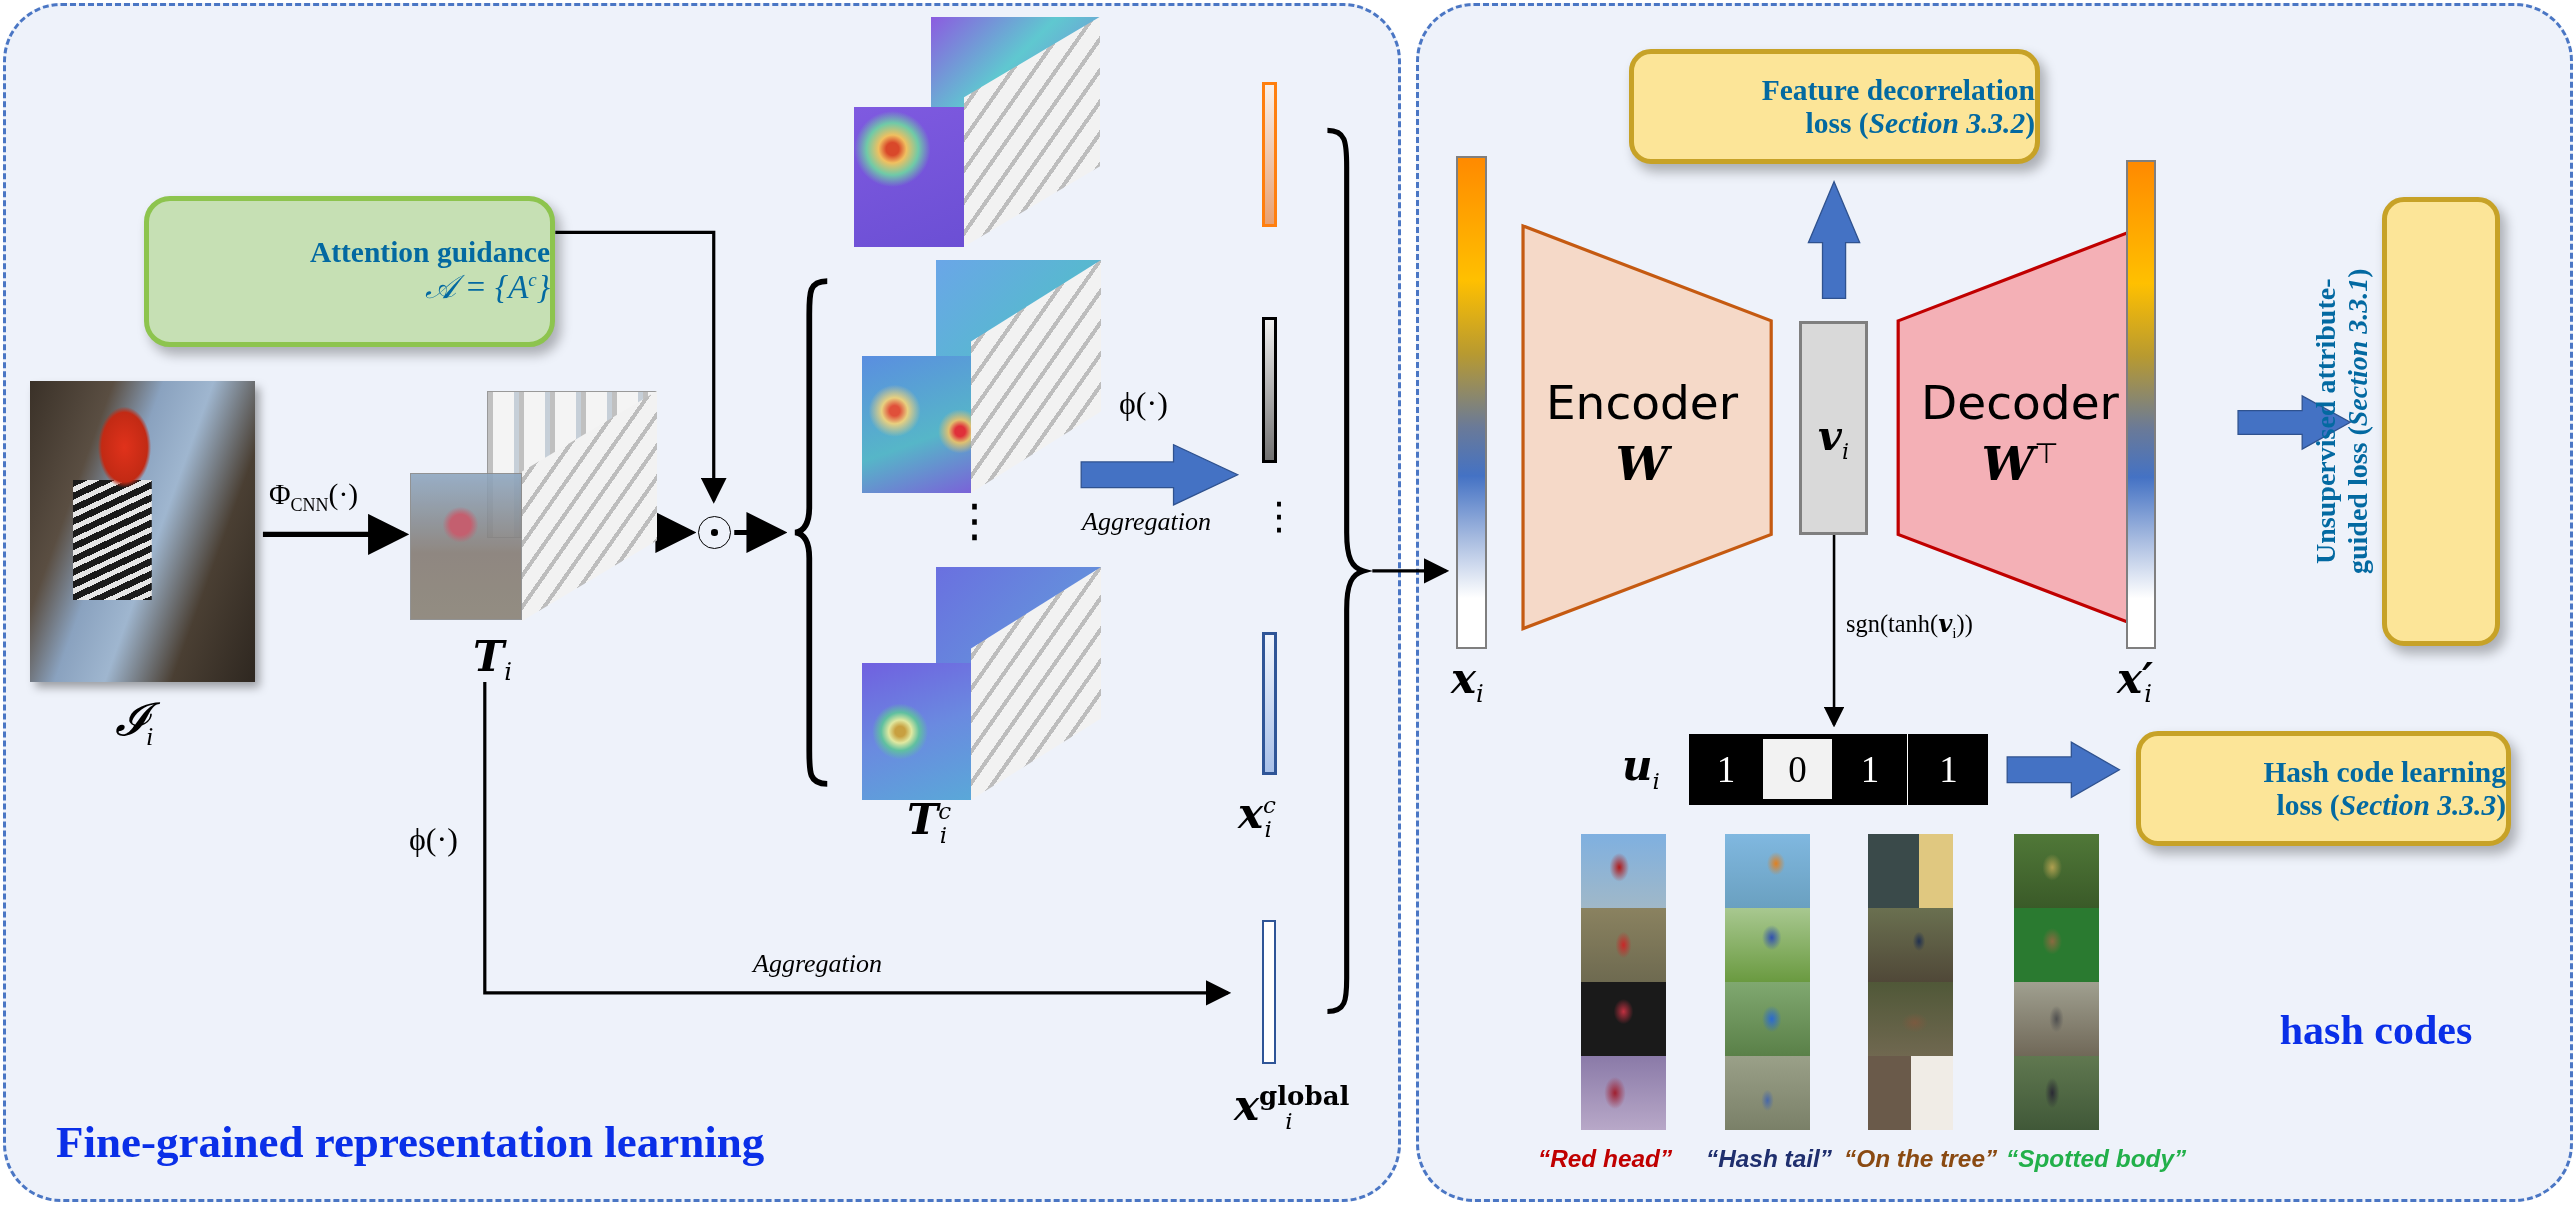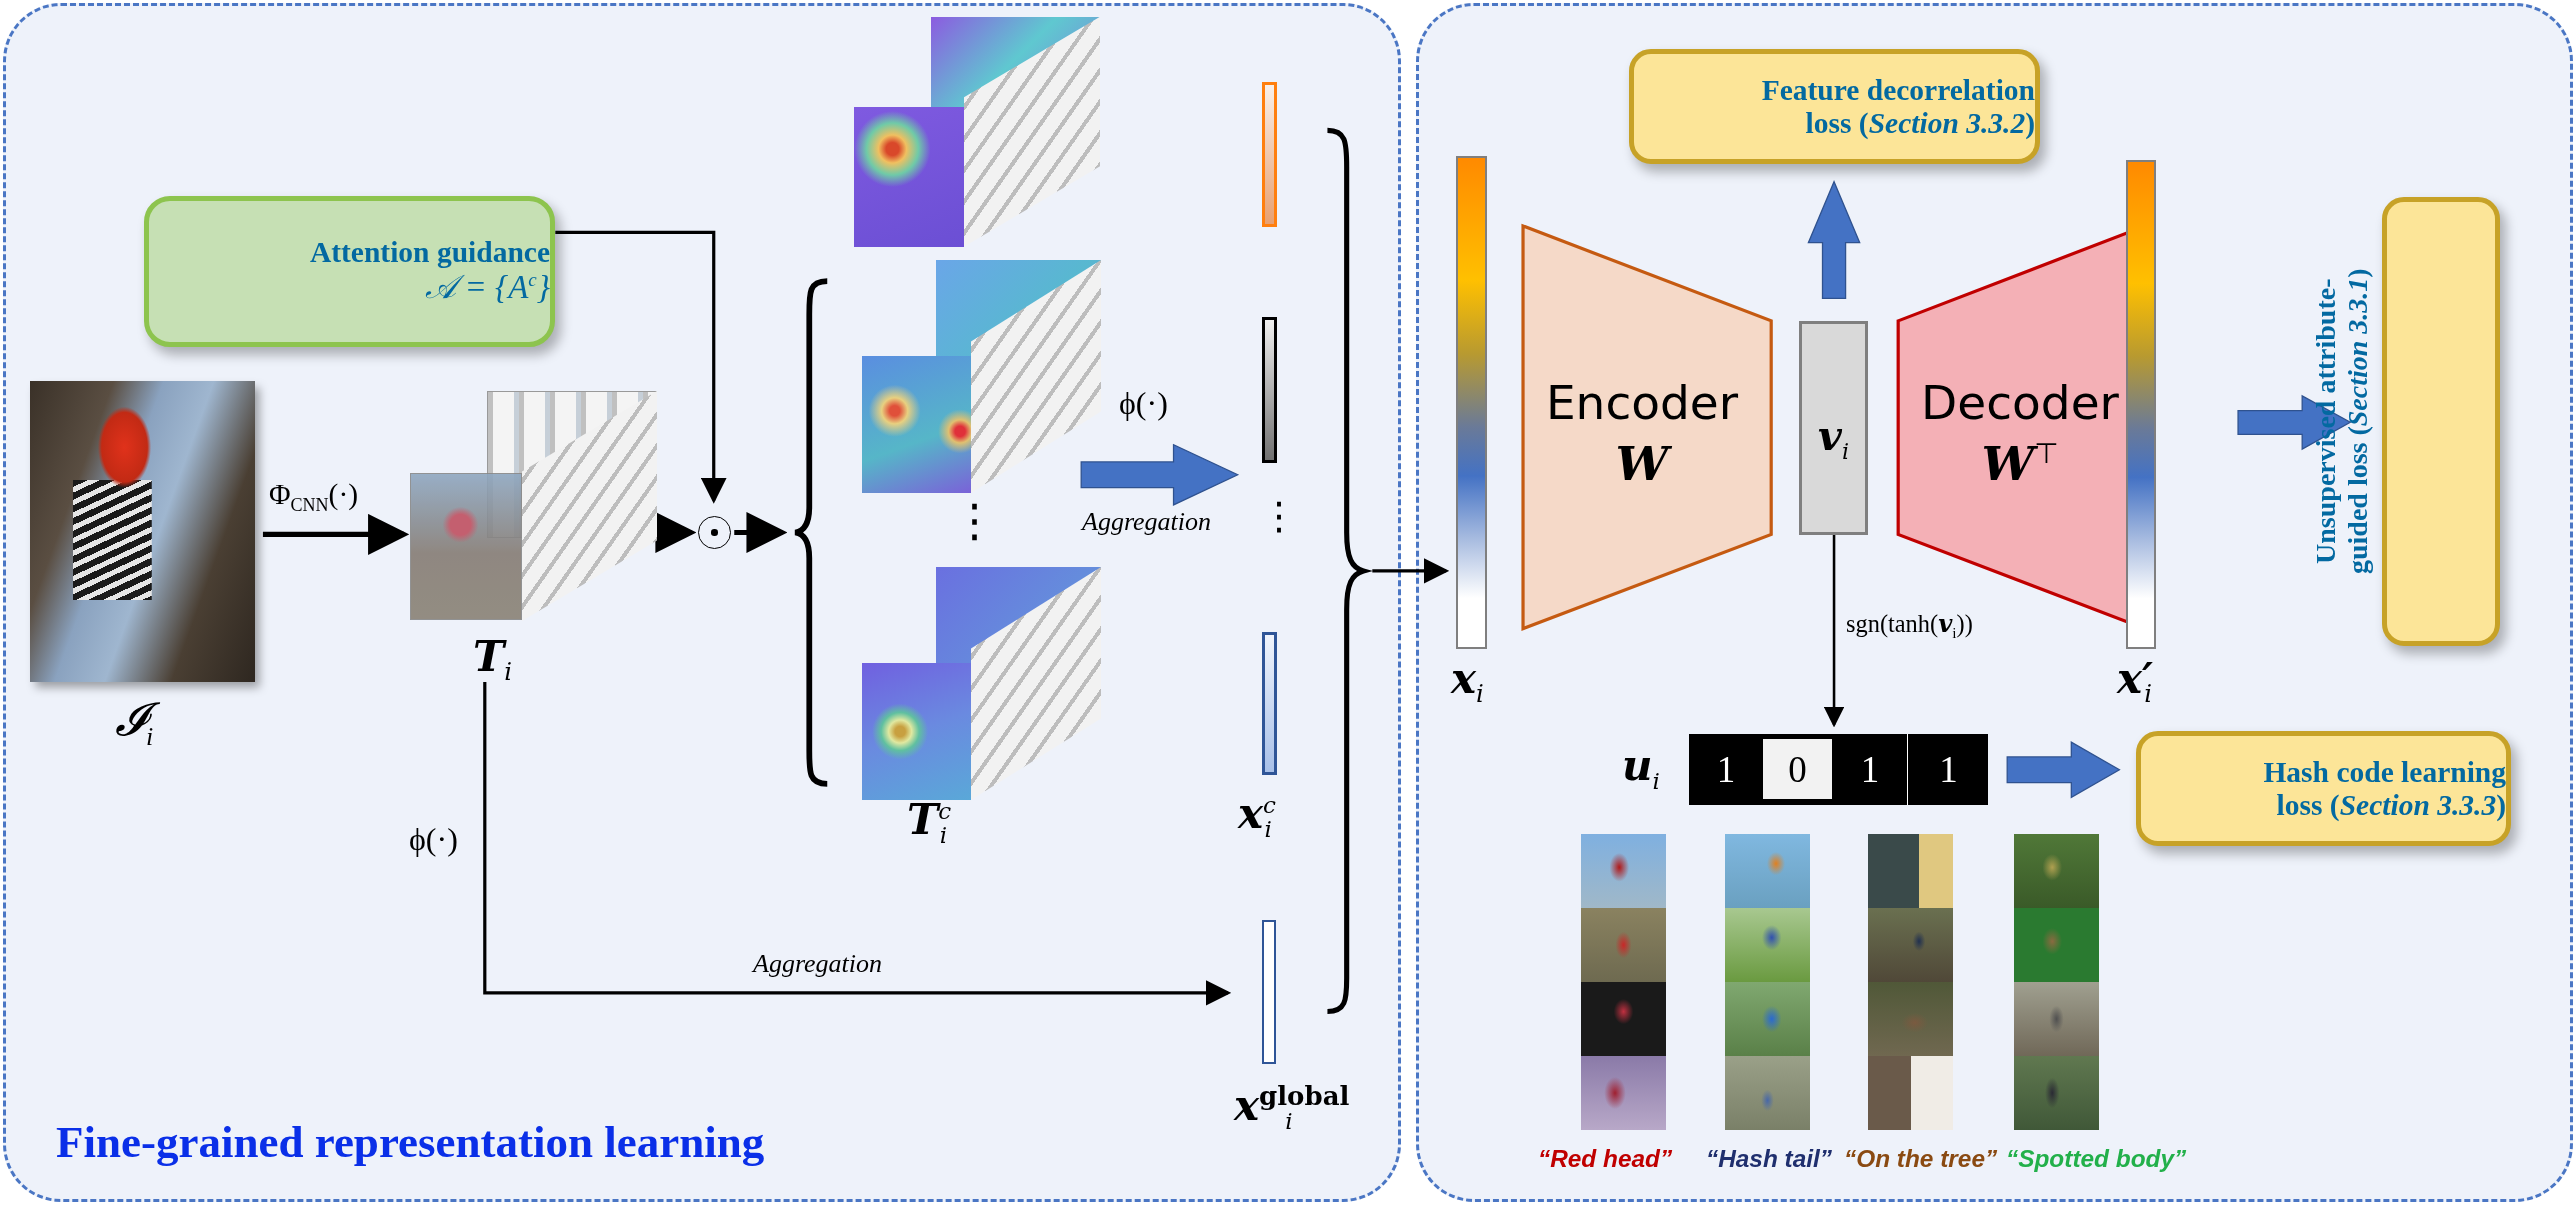--- a/index.html
+++ b/index.html
@@ -207,14 +207,15 @@
   <div class="thumb" style="left:2014px;top:982px;background:radial-gradient(ellipse 10.3px 19px at 50% 50%,#505050,transparent 70%),linear-gradient(180deg,#a0a090,#706858);"></div>
   <div class="thumb" style="left:2014px;top:1056px;background:radial-gradient(ellipse 10.3px 22px at 45% 50%,#2a2a34,transparent 70%),linear-gradient(180deg,#607850,#405838);"></div>
 </div>
 
 <div class="attr" style="left:1538px;top:1145px;color:#c00000;">“Red head”</div>
 <div class="attr" style="left:1706px;top:1145px;color:#1f2f6e;">“Hash tail”</div>
 <div class="attr" style="left:1844px;top:1145px;color:#8a4a12;">“On the tree”</div>
 <div class="attr" style="left:2006px;top:1145px;color:#22b04a;">“Spotted body”</div>
 
 <div class="abs title-blue" style="left:2193px;top:1007px;width:366px;text-align:center;font-size:42px;line-height:1.1;">
+  <div>hash codes</div>
 </div>
 
 
 </body></html>

